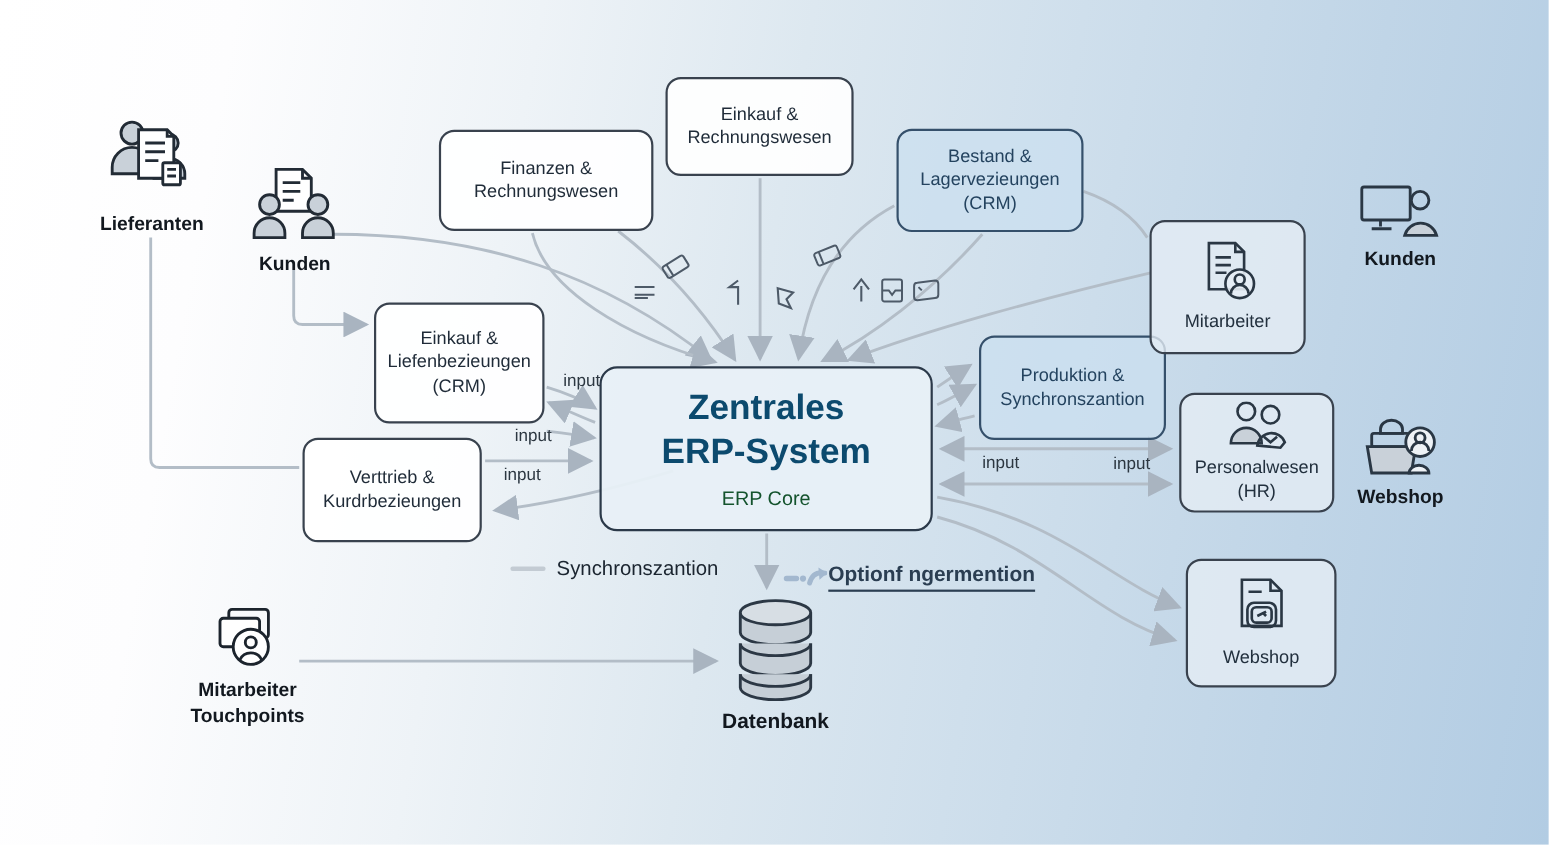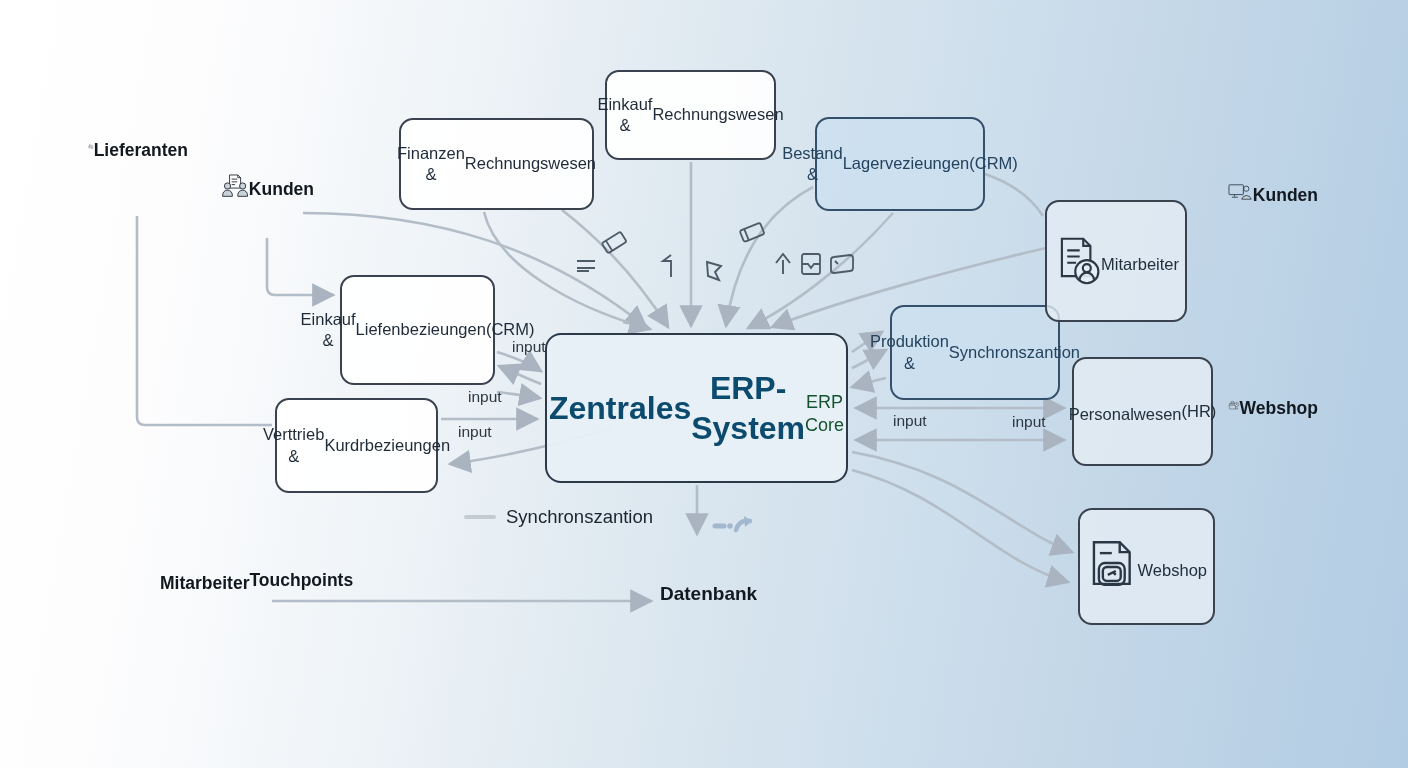--- a/index.html
+++ b/index.html
@@ -5,30 +5,30 @@
   html,body{margin:0;padding:0;}
   #canvas{
     position:relative;width:1408px;height:768px;overflow:hidden;
     font-family:"Liberation Sans", sans-serif;
     background:linear-gradient(100deg,#ffffff 0%,#fdfdfe 14%,#eef3f7 32%,#dde8f0 48%,#cfdfec 64%,#c0d5e7 82%,#b2cce3 100%);
   }
   svg.layer{position:absolute;left:0;top:0;}
   .box{
     position:absolute;border:2px solid #39424e;border-radius:14px;
     background:rgba(255,255,255,0.92);
-    display:flex;flex-direction:row;align-items:center;justify-content:center;
+    display:flex;flex-direction:column;align-items:center;justify-content:center;
     text-align:center;color:#1f2b38;font-size:16.5px;font-weight:500;line-height:1.3;
     box-sizing:border-box;padding:6px;
   }
   .box.blue{background:rgba(203,223,240,0.72);border-color:#35506b;color:#24435f;}
   .box.icon-box{background:rgba(229,237,245,0.78);border-color:#39424e;color:#22303e;}
   .box.erp{background:rgba(232,240,247,0.95);border-color:#2b3949;border-width:2.5px;border-radius:16px;}
   .erp-t{font-size:32px;font-weight:700;color:#0c4a6e;line-height:1.25;}
   .erp-sub{font-size:18px;font-weight:400;color:#14532d;margin-top:12px;}
-  .actor{position:absolute;display:flex;flex-direction:row;align-items:center;color:#12181f;}
+  .actor{position:absolute;display:flex;flex-direction:column;align-items:center;color:#12181f;}
   .actor .lbl{font-size:17.5px;font-weight:600;margin-top:6px;text-align:center;line-height:1.3;}
   .legend{position:absolute;left:464px;top:506px;font-size:18.5px;font-weight:500;color:#1b2530;}
   .legend-row{display:flex;align-items:center;margin-bottom:4px;}
   .legend-swatch{width:32px;height:4px;border-radius:2px;margin-right:10px;}
   .optlink{
     position:absolute;left:753px;top:512px;font-size:19px;font-weight:600;color:#2b3e52;
     border-bottom:2px solid #2b3e52;padding-bottom:2px;cursor:pointer;
   }
   .inp{position:absolute;font-size:15.5px;font-weight:500;color:#2c3741;}
   .mini{position:absolute;}
@@ -259,20 +259,21 @@
   </div>
 
   <svg class="mini" style="left:712px;top:510px" width="40" height="30">
     <g stroke="#a3b8cf" fill="none">
       <path d="M3,16 h9" stroke-width="5" stroke-linecap="round"></path>
       <circle cx="18" cy="16" r="2.8" fill="#a3b8cf" stroke="none"></circle>
       <path d="M24,20 q3,-11 14,-9" stroke-width="4.5" stroke-linecap="round"></path>
       <path d="M32,6 l8,5 -7,6 z" fill="#a3b8cf" stroke="none"></path>
     </g>
   </svg>
+  <div class="optlink">Optionf ngermention</div>
 
   <div class="actor" style="left:660px;top:543px;width:90px">
     <svg width="74" height="96" viewBox="0 0 74 96">
       <g stroke="#2c3845" stroke-width="2.6" fill="#c6cfd7">
         <path d="M5,14 v18 a32,11 0 0 0 64,0 v-18"></path>
         <path d="M5,42 v18 a32,11 0 0 0 64,0 v-18" fill="#c6cfd7"></path>
         <path d="M5,70 v12 a32,11 0 0 0 64,0 v-12" fill="#c6cfd7"></path>
         <ellipse cx="37" cy="14" rx="32" ry="11" fill="#d7dee4"></ellipse>
         <path d="M5,42 a32,11 0 0 0 64,0" fill="none"></path>
         <path d="M5,70 a32,11 0 0 0 64,0" fill="none"></path>

